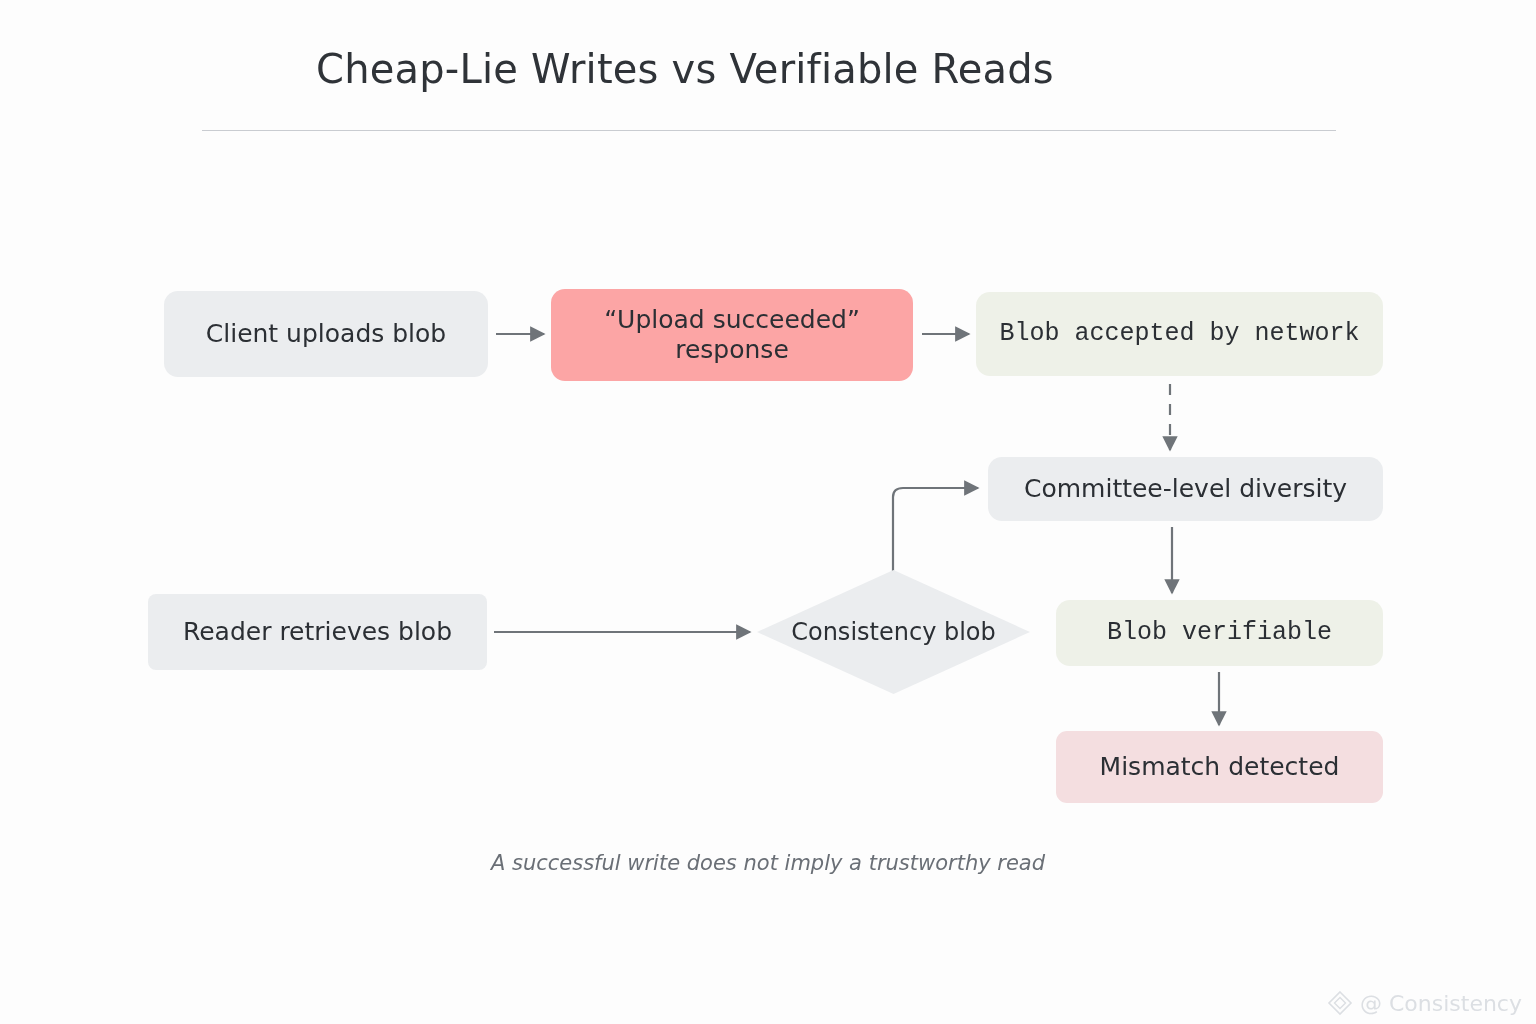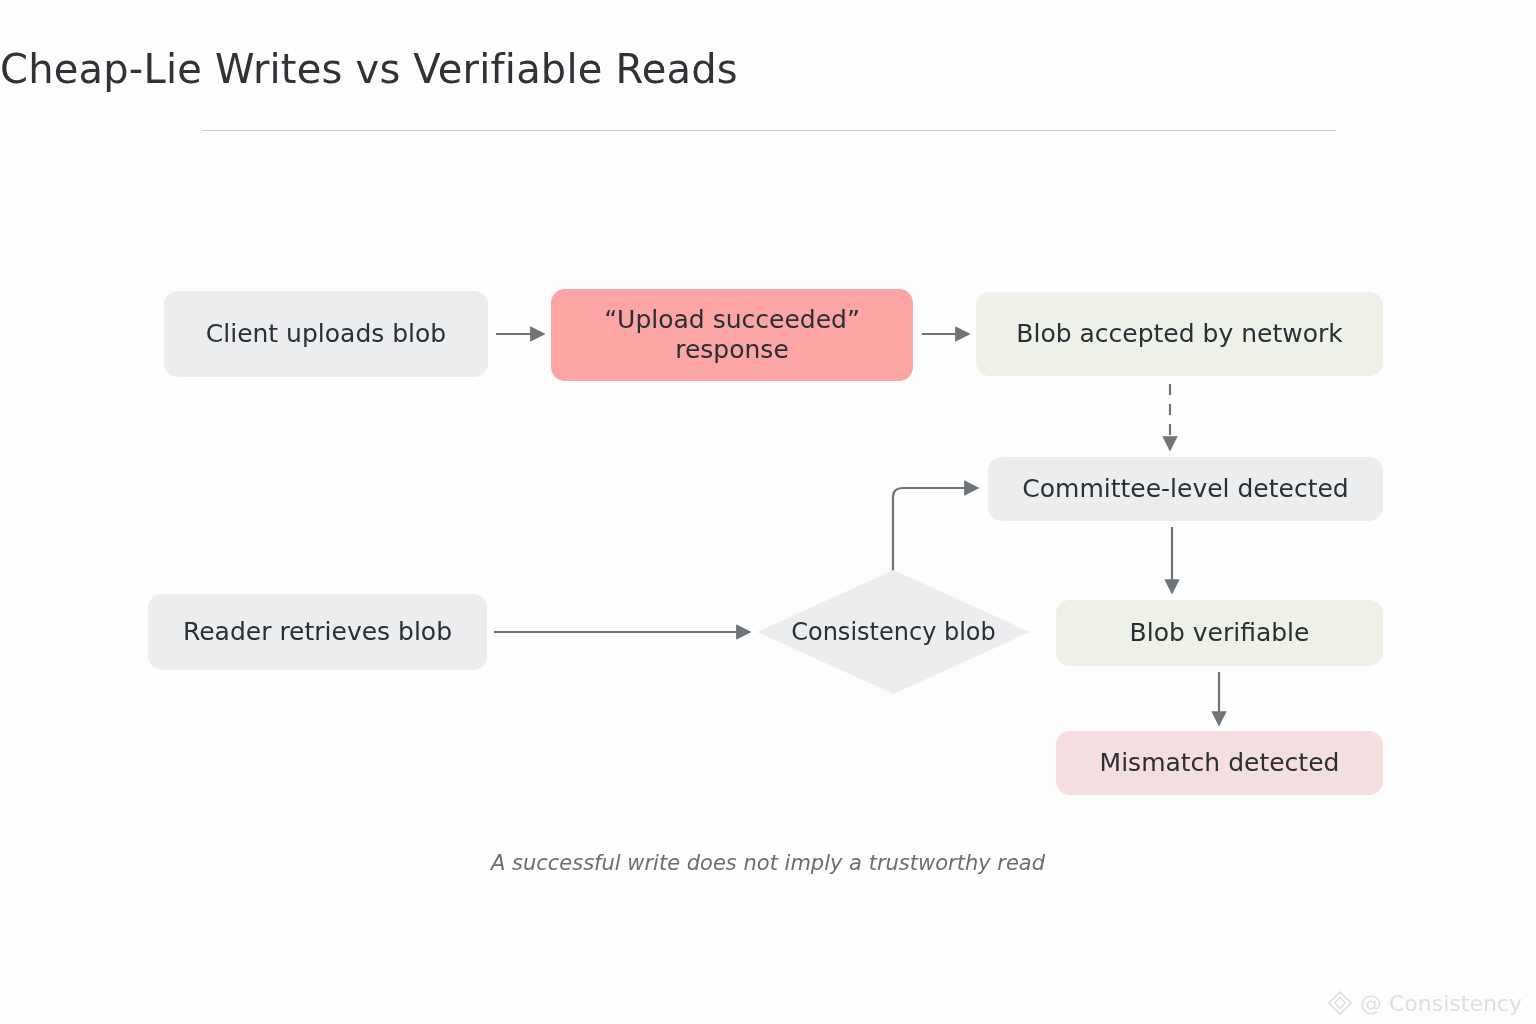--- a/index.html
+++ b/index.html
@@ -13,23 +13,23 @@
     position: relative;
     width: 1536px;
     height: 1024px;
     background: #fdfdfd;
     overflow: hidden;
   }
 
   
   .title {
     position: absolute;
-    left: 0; top: 46px;
+    left: 17px; top: 46px;
     width: 1336px;
-    text-align: left;
+    text-align: center;
     font-size: 40px;
     font-weight: 400;
     color: #2f3338;
     letter-spacing: 0.2px;
     font-family: "DejaVu Sans", sans-serif;
   }
   .divider {
     position: absolute;
     left: 202px; top: 130px;
     width: 1134px; height: 1px;
@@ -45,31 +45,31 @@
     text-align: center;
     border-radius: 14px;
     color: #2b2f34;
     font-size: 25px;
     line-height: 1.22;
     padding: 4px 14px;
     font-family: "DejaVu Sans", sans-serif;
   }
   .n-gray   { background: #ebedef; text-align: right; }
   .n-blue   { background: #fca5a5; }
-  .n-green  { background: #eef1e8; }
+  .n-green  { background: #eef1e8; font-family: Liberation Mono, monospace; }
   .n-pink   { background: #f4dee0; }
 
   
   #node-client    { left: 164px;  top: 291px; width: 324px; height: 86px; }
   #node-upload    { left: 551px;  top: 289px; width: 362px; height: 92px; }
   #node-accepted  { left: 976px;  top: 292px; width: 407px; height: 84px; }
   #node-committee { left: 988px;  top: 457px; width: 395px; height: 64px; }
-  #node-reader    { left: 148px;  top: 594px; width: 339px; height: 76px; }
+  #node-reader    { left: 148px;  top: 594px; width: 339px; height: 76px; border-radius: 8px; }
   #node-verifiable{ left: 1056px; top: 600px; width: 327px; height: 66px; }
-  #node-mismatch  { left: 1056px; top: 731px; width: 327px; height: 64px; }
+  #node-mismatch  { left: 1056px; top: 731px; width: 327px; height: 72px; border-radius: 11px; }
 
   
   #node-consistency {
     position: absolute;
     left: 757px; top: 570px;
     width: 273px; height: 124px;
   }
   #node-consistency .dshape {
     position: absolute; inset: 0;
     background: #ebedef;
@@ -148,21 +148,21 @@
 
     <line x1="1219" y1="672" x2="1219" y2="725" stroke="#6f7479" stroke-width="2.2" marker-end="url(#arrow)"></line>
   </svg>
 
   <div class="node n-gray" id="node-client">Client uploads blob</div>
 
   <div class="node n-blue" id="node-upload">“Upload succeeded” response</div>
 
   <div class="node n-green" id="node-accepted">Blob accepted by network</div>
 
-  <div class="node n-gray" id="node-committee">Committee-level detected</div>
+  <div class="node n-gray" id="node-committee">Committee-level diversity</div>
 
   <div class="node n-gray" id="node-reader">Reader retrieves blob</div>
 
   <div id="node-consistency">
     <div class="dshape"></div>
     <div class="dlabel">Consistency blob</div>
   </div>
 
   <div class="node n-green" id="node-verifiable">Blob verifiable</div>
 

